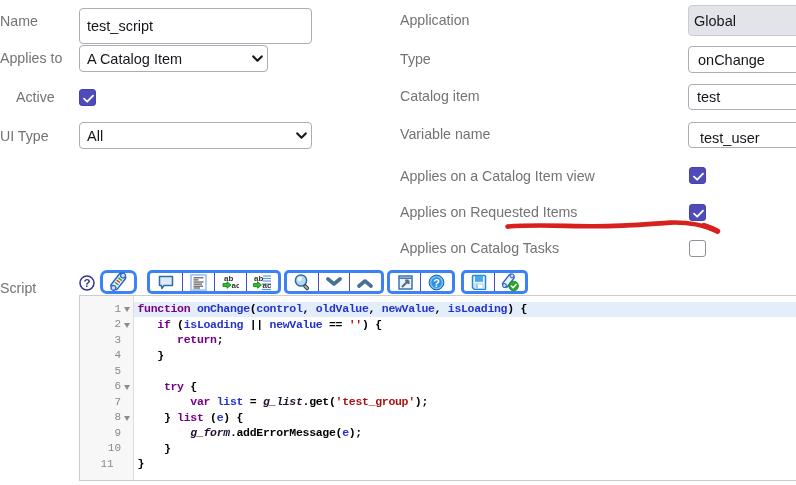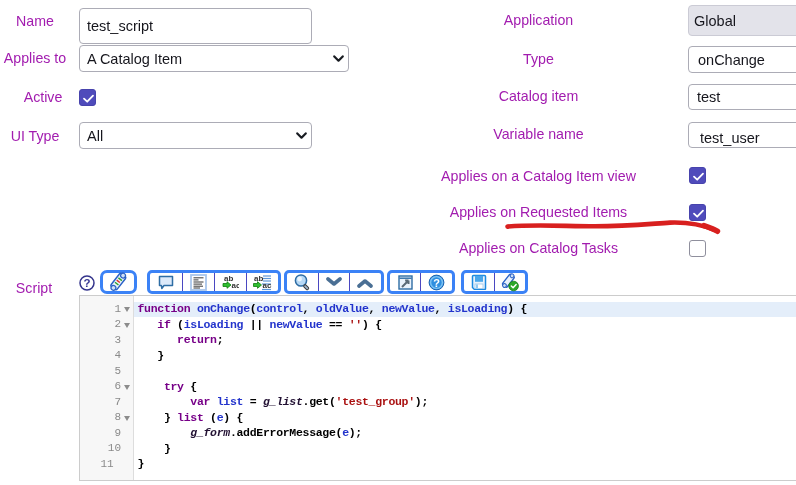--- a/index.html
+++ b/index.html
@@ -1,19 +1,19 @@
 <!DOCTYPE html>
 <html><head>
 <meta charset="utf-8">
 <style>
   html,body{margin:0;padding:0;}
   body{width:796px;height:485px;overflow:hidden;background:#fff;
        font-family:"Liberation Sans",sans-serif;color:#16161d;position:relative;}
   .abs{position:absolute;}
-  .lbl{position:absolute;font-size:14.2px;line-height:18px;text-align:center;color:#a21caf;}
+  .lbl{position:absolute;font-size:14.2px;line-height:18px;text-align:left;color:#737373;}
   .inp{position:absolute;background:#fff;border:1px solid #acacb6;border-radius:4px;
        font-size:14.5px;color:#16161d;box-sizing:border-box;}
   .inp .txt{position:absolute;left:7px;top:0;bottom:0;display:flex;align-items:center;}
   .ro{background:#e3e3ea;border:1px solid #cbcbd5;}
   .chev{position:absolute;right:4.5px;top:50%;margin-top:-4px;}
   .cb{position:absolute;width:17px;height:17px;box-sizing:border-box;border-radius:3px;}
   .cb.on{background:#4f4bbb;border:1px solid #4743ad;}
   .cb.off{background:#fff;border:1px solid #8f8f9d;}
   .tbgroup{position:absolute;top:270px;height:24px;border:3px solid #3b82f6;
        border-radius:5px;box-sizing:border-box;display:flex;background:#fff;}
@@ -33,28 +33,28 @@
 </style>
 </head>
 <body>
 
 <div class="lbl" style="left:0;top:12px;width:70px;">Name</div>
 <div class="inp" style="left:79px;top:8px;width:233px;height:36px;">
     <span class="txt">test_script</span>
   </div>
 
 <div class="lbl" style="left:0;top:49px;width:70px;">Applies to</div>
-<div class="inp" style="left:79px;top:45px;width:270px;height:27px;padding-left:41px;">
+<div class="inp" style="left:79px;top:45px;width:189px;height:27px;padding-left:41px;">
   <span class="txt">A Catalog Item</span>
   <svg class="chev" width="11" height="8" viewBox="0 0 11 8">
       <path d="M1.3 1.4 L5.5 5.7 L9.7 1.4" fill="none" stroke="#181b21" stroke-width="2.2" stroke-linecap="round" stroke-linejoin="round"></path>
     </svg>
 </div>
 
-<div class="lbl" style="left:8px;top:88px;width:70px;">Active</div>
+<div class="lbl" style="left:16px;top:88px;width:70px;">Active</div>
 <div class="cb on" style="left:78.5px;top:89px;">
   <svg width="17" height="17" viewBox="0 0 17 17">
       <path d="M4 8.7 L7.2 11.7 L13 5.6" fill="none" stroke="#fff" stroke-width="1.8" stroke-linecap="round" stroke-linejoin="round"></path>
     </svg>
 </div>
 
 <div class="lbl" style="left:0;top:127px;width:70px;">UI Type</div>
 <div class="inp" style="left:79px;top:122px;width:233px;height:27px;">
   <span class="txt">All</span>
   <svg class="chev" width="11" height="8" viewBox="0 0 11 8">

